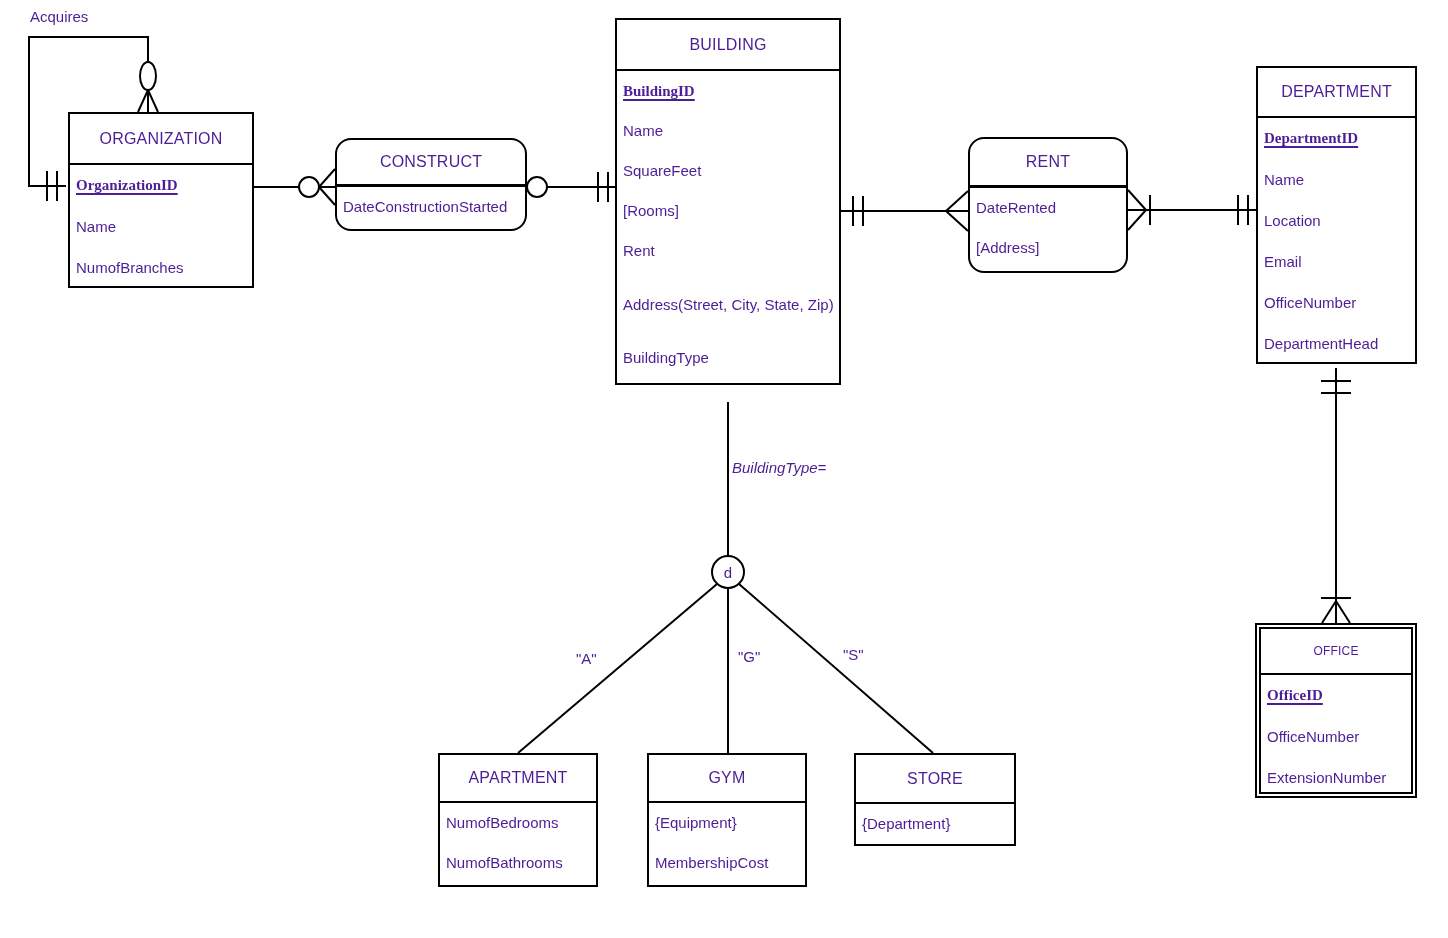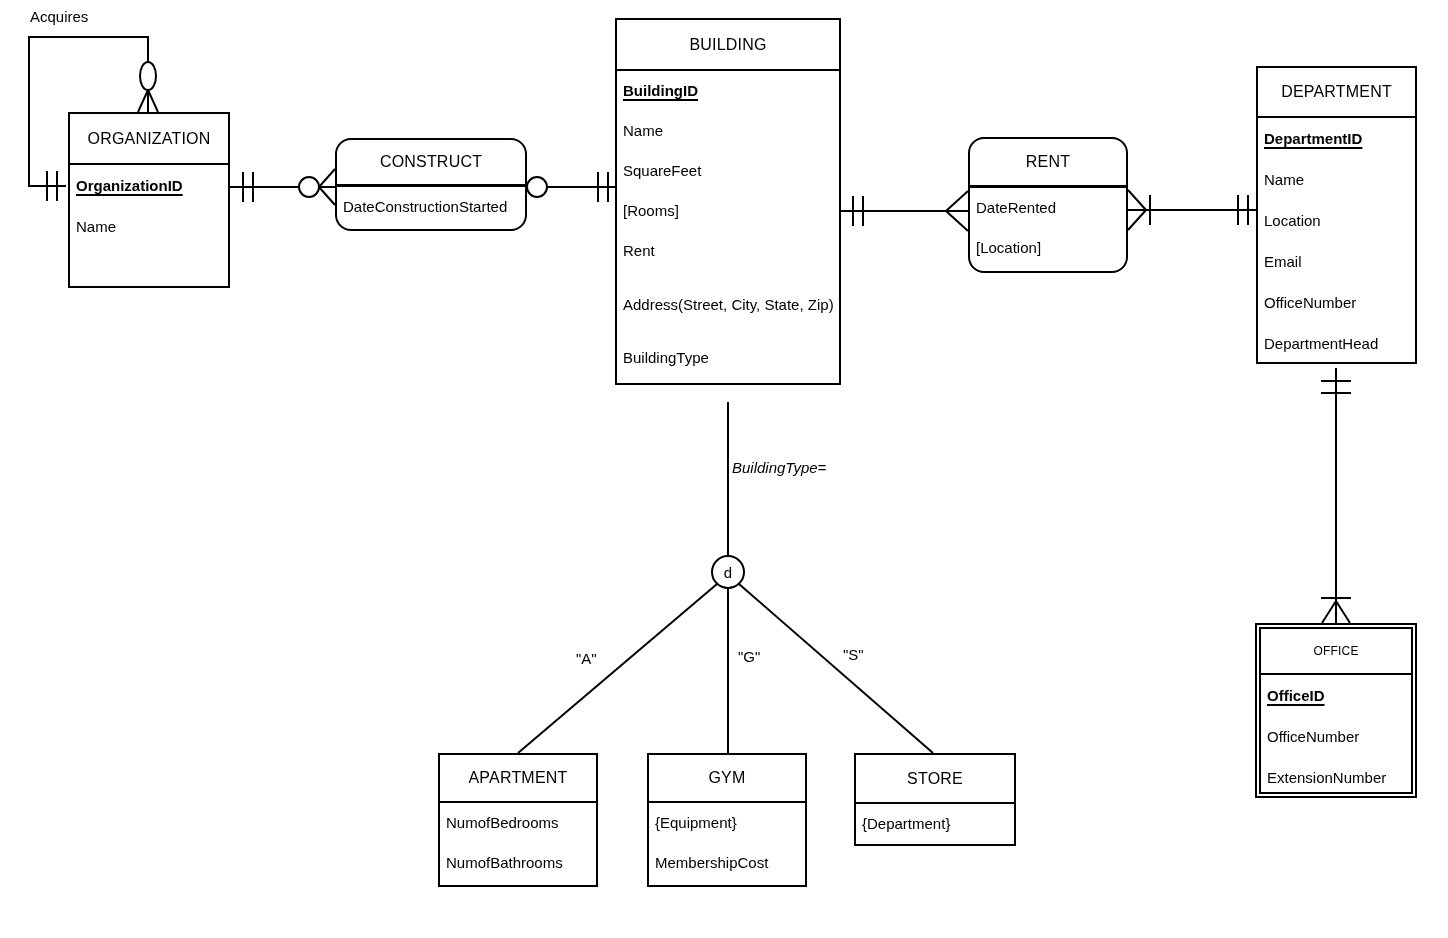--- a/index.html
+++ b/index.html
@@ -1,18 +1,18 @@
 <!DOCTYPE html>
 <html><head>
 <meta charset="utf-8">
 <style>
   html,body{margin:0;padding:0;background:#ffffff;}
   .stage{
     position:relative;width:1448px;height:938px;background:#ffffff;
-    font-family:"Liberation Sans",sans-serif;color:#000000;overflow:hidden;border-radius:23px;
+    font-family:"Liberation Sans",sans-serif;color:#4c1d95;overflow:hidden;border-radius:23px;
   }
   .connectors{position:absolute;left:0;top:0;z-index:1;}
   .node{
     position:absolute;z-index:2;background:#ffffff;border:2px solid #000;
     box-sizing:border-box;
   }
   .node .hdr{
     display:flex;align-items:center;justify-content:center;
     border-bottom:2px solid #000;font-size:16px;box-sizing:border-box;
     letter-spacing:.2px;white-space:nowrap;
@@ -20,21 +20,21 @@
   .rel{border-radius:16px;}
   .rel .hdr{border-bottom:3px solid #000;border-top-left-radius:14px;border-top-right-radius:14px;}
   .attrs{box-sizing:border-box;}
   .attr{
     height:40px;line-height:40px;font-size:15px;padding-left:6px;
     white-space:nowrap;overflow:hidden;
   }
   .attr.h41{height:41px;line-height:41px;}
   .attr.key{
     font-weight:bold;text-decoration:underline;
-    text-decoration-thickness:2px;text-underline-offset:3px;
+    text-decoration-thickness:2px;text-underline-offset:3px;font-family:Liberation Serif, serif;
   }
   .weak{padding:2px;}
   .weak-inner{border:2px solid #000;height:100%;box-sizing:border-box;background:#fff;}
   .weak-inner .hdr{
     display:flex;align-items:center;justify-content:center;
     border-bottom:2px solid #000;font-size:12px;box-sizing:border-box;white-space:nowrap;
   }
   .lbl{position:absolute;z-index:3;font-size:15px;white-space:nowrap;}
   .d-label{
     position:absolute;z-index:3;display:flex;align-items:center;justify-content:center;
@@ -109,25 +109,26 @@
   <div class="lbl" style="left:732px;top:459px;font-style:italic;">BuildingType=</div>
 
   <div class="lbl" style="left:576px;top:650px;">"A"</div>
 
   <div class="lbl" style="left:738px;top:648px;">"G"</div>
 
   <div class="lbl" style="left:843px;top:646px;">"S"</div>
 
   <div class="d-label" style="left:712px;top:556px;width:32px;height:32px;">d</div>
 
-  <div class="node" style="left:68px;top:112px;width:162px;height:176px;">
+  <div class="node" style="left:68px;top:112px;width:186px;height:176px;">
     <div class="hdr" style="height:51px;">ORGANIZATION</div>
     <div class="attrs">
       <div class="attr h41 key">OrganizationID</div>
       <div class="attr h41">Name</div>
+      <div class="attr h41">NumofBranches</div>
     </div>
   </div>
 
   <div class="node rel" style="left:335px;top:138px;width:192px;height:93px;">
     <div class="hdr" style="height:47px;">CONSTRUCT</div>
     <div class="attrs">
       <div class="attr">DateConstructionStarted</div>
     </div>
   </div>
 
@@ -141,21 +142,21 @@
       <div class="attr">Rent</div>
       <div class="attr" style="margin-top:14px;">Address(Street, City, State, Zip)</div>
       <div class="attr" style="margin-top:13px;">BuildingType</div>
     </div>
   </div>
 
   <div class="node rel" style="left:968px;top:137px;width:160px;height:136px;">
     <div class="hdr" style="height:49px;">RENT</div>
     <div class="attrs">
       <div class="attr">DateRented</div>
-      <div class="attr">[Location]</div>
+      <div class="attr">[Address]</div>
     </div>
   </div>
 
   <div class="node" style="left:1256px;top:66px;width:161px;height:298px;">
     <div class="hdr" style="height:50px;">DEPARTMENT</div>
     <div class="attrs">
       <div class="attr h41 key">DepartmentID</div>
       <div class="attr h41">Name</div>
       <div class="attr h41">Location</div>
       <div class="attr h41">Email</div>

